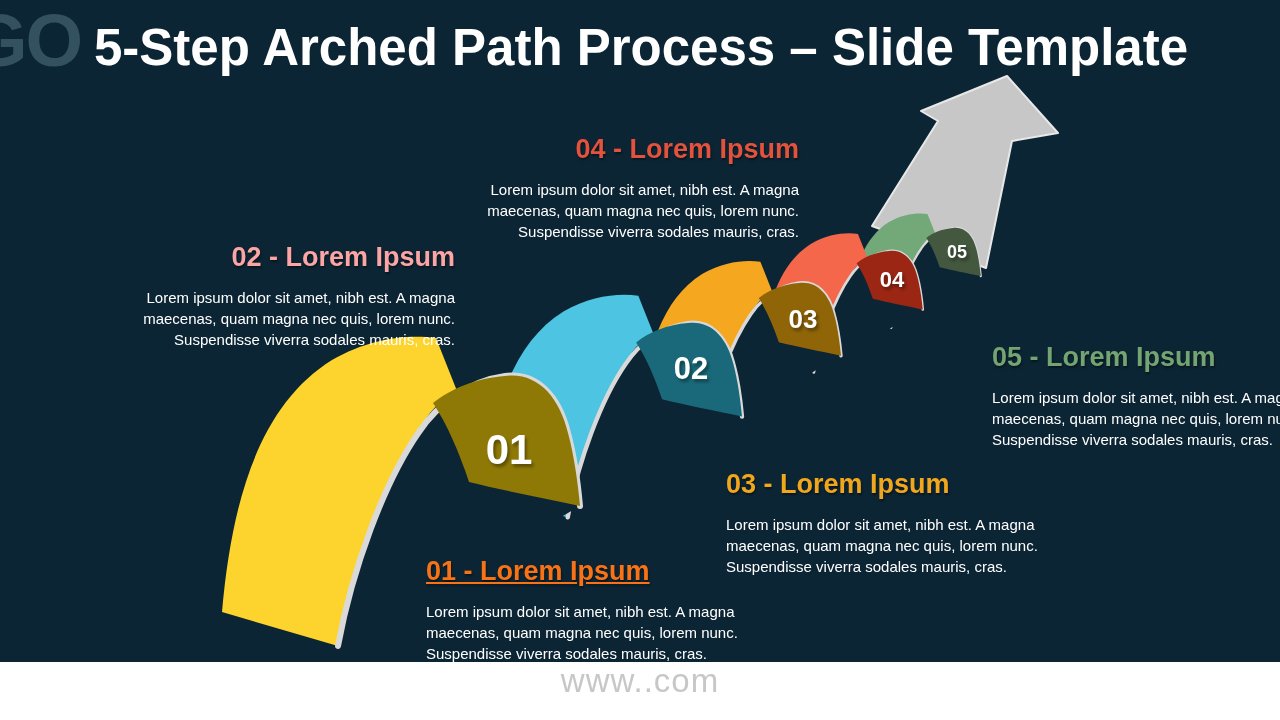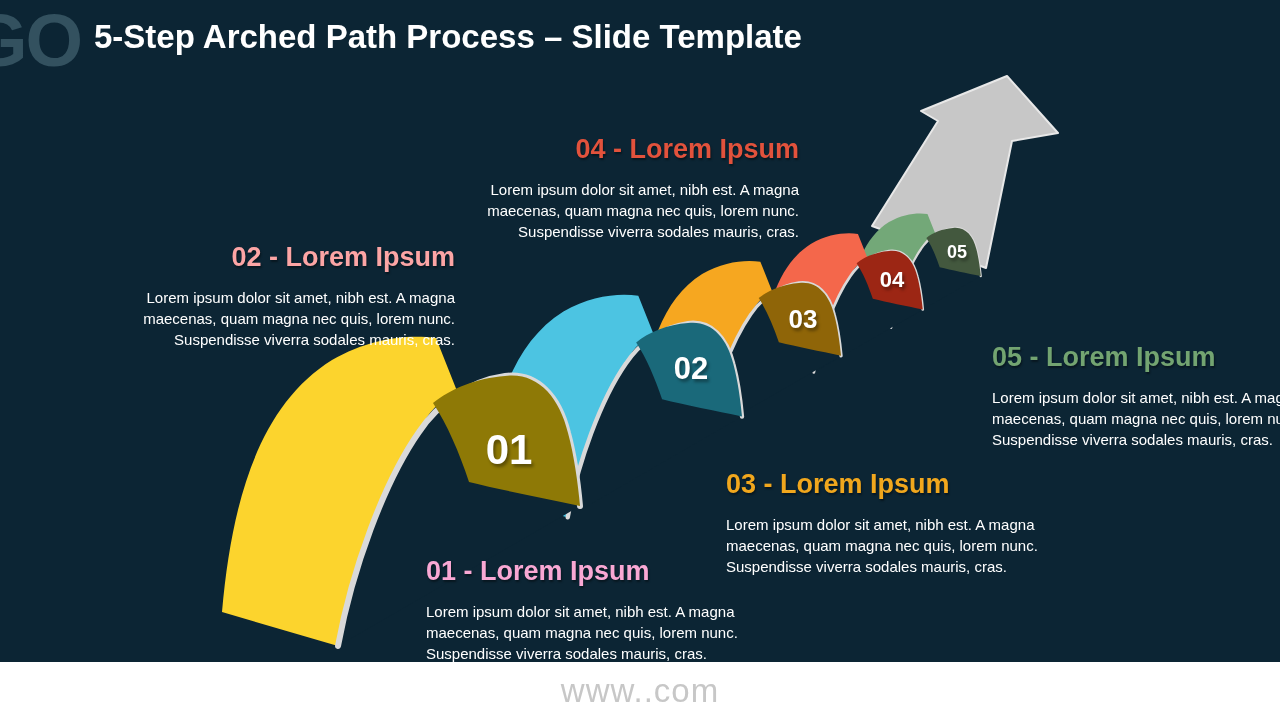--- a/index.html
+++ b/index.html
@@ -8,21 +8,21 @@
     background:#0c2534; overflow:hidden;
     font-family:"Liberation Sans", sans-serif;
   }
   .logo {
     position:absolute; left:-30px; top:4px;
     font-size:74px; font-weight:bold; letter-spacing:-2px;
     color:#33515f; line-height:1; user-select:none;
   }
   .title {
     position:absolute; left:94px; top:18px;
-    font-size:33px; font-weight:bold; color:#ffffff;
+    font-size:51px; font-weight:bold; color:#ffffff;
     letter-spacing:0px; white-space:nowrap;
   }
   .arches-svg { position:absolute; left:0; top:0; }
   .arch-num {
     font-family:"Liberation Sans", sans-serif;
     font-weight:bold; fill:#ffffff;
     filter: drop-shadow(2px 3px 1.5px rgba(0,0,0,.35));
   }
   .step-block { position:absolute;margin-top:20px; }
   .step-heading {
@@ -30,21 +30,21 @@
     text-shadow:1px 2px 2px rgba(0,0,0,.4);
   }
   .step-body {
     font-size:15px; line-height:1.4; color:#ffffff;
     white-space:pre-line; margin:0;
   }
   .align-r { text-align:right; }
   .align-l { text-align:left; }
   .footer {
     position:absolute; left:0; bottom:0; width:1280px; height:58px;
-    background:#ffffff; display:flex; align-items:center; justify-content:center;
+    background:#ffffff; display:flex; justify-content:center;
     font-size:33px; letter-spacing:1px;
   }
   .footer .dim { color:#c7c7c7; }
   .footer .brand { color:#16384c; }
 </style>
 </head>
 <body>
 
 <div class="slide">
 
@@ -85,21 +85,21 @@
       <g transform="translate(0 0) scale(1)">
         <path d="M222 612 C232 498 260 405 332 360 C370 338 408 334 436 338 L457 391 C445 398 430 407 419 432 C384 482 352 570 338 646 Z" fill="#fcd42d"></path>
         <path d="M338 646 C352 570 384 482 419 432 C437 405 468 381 505 376 C537 372 559 396 568 433 C574 455 578 484 580 506 Z" fill="#0c2534"></path>
         <path d="M338 646 C352 570 384 482 419 432 C437 405 468 381 505 376 C537 372 559 396 568 433 C574 455 578 484 580 506" fill="none" stroke="#d9d9d9" stroke-width="6" stroke-linecap="round"></path>
         <path d="M433 403 C450 389 477 378 505 376 C537 372 559 396 568 433 C574 455 578 484 580 506 C543 498 501 490 469 482 C459 452 447 424 433 403 Z" fill="#8e7906"></path>
       </g>
       <text x="509" y="453" font-size="42" text-anchor="middle" dominant-baseline="middle" class="arch-num">01</text>
     </svg>
 
   <div class="step-block align-l" style="left:426px; top:536px; width:312px;">
-    <div class="step-heading" style="color: #f9a8d4;">01 - Lorem Ipsum</div>
+    <div class="step-heading" style="color: #f97316; text-decoration: underline;">01 - Lorem Ipsum</div>
     <p class="step-body">Lorem ipsum dolor sit amet, nibh est. A magna
 maecenas, quam magna nec quis, lorem nunc.
 Suspendisse viverra sodales mauris, cras.</p>
   </div>
 
   <div class="step-block align-r" style="left:135px; top:222px; width:320px;">
     <div class="step-heading" style="color: #fca5a5;">02 - Lorem Ipsum</div>
     <p class="step-body">Lorem ipsum dolor sit amet, nibh est. A magna
 maecenas, quam magna nec quis, lorem nunc.
 Suspendisse viverra sodales mauris, cras.</p>

